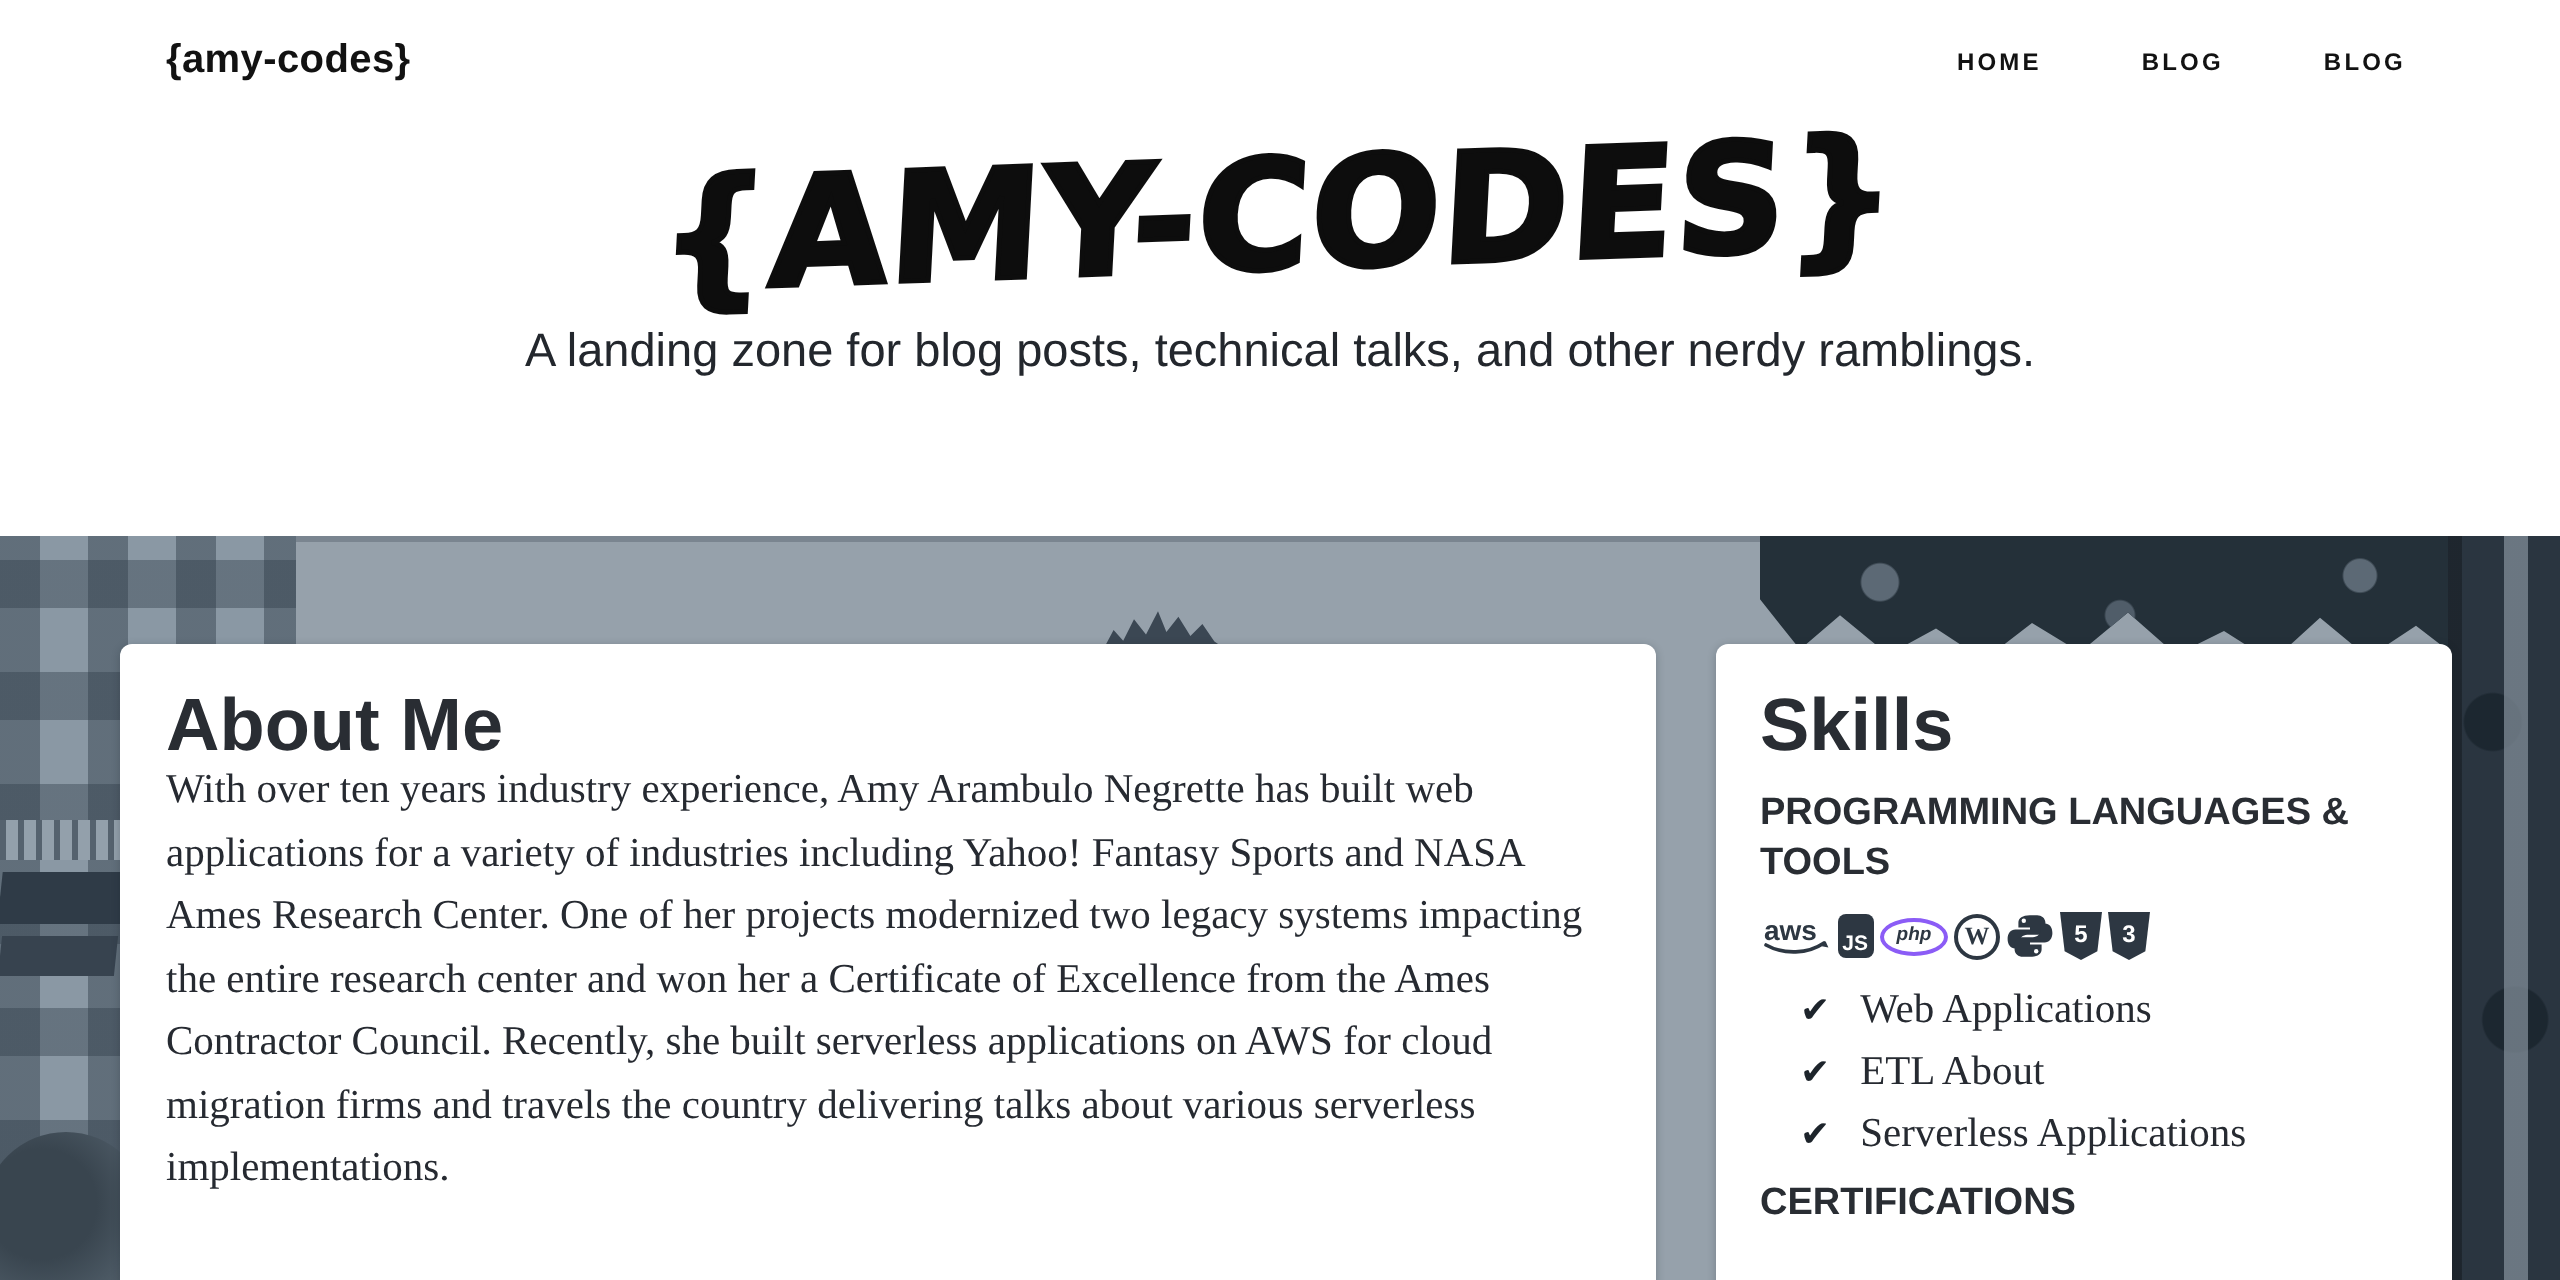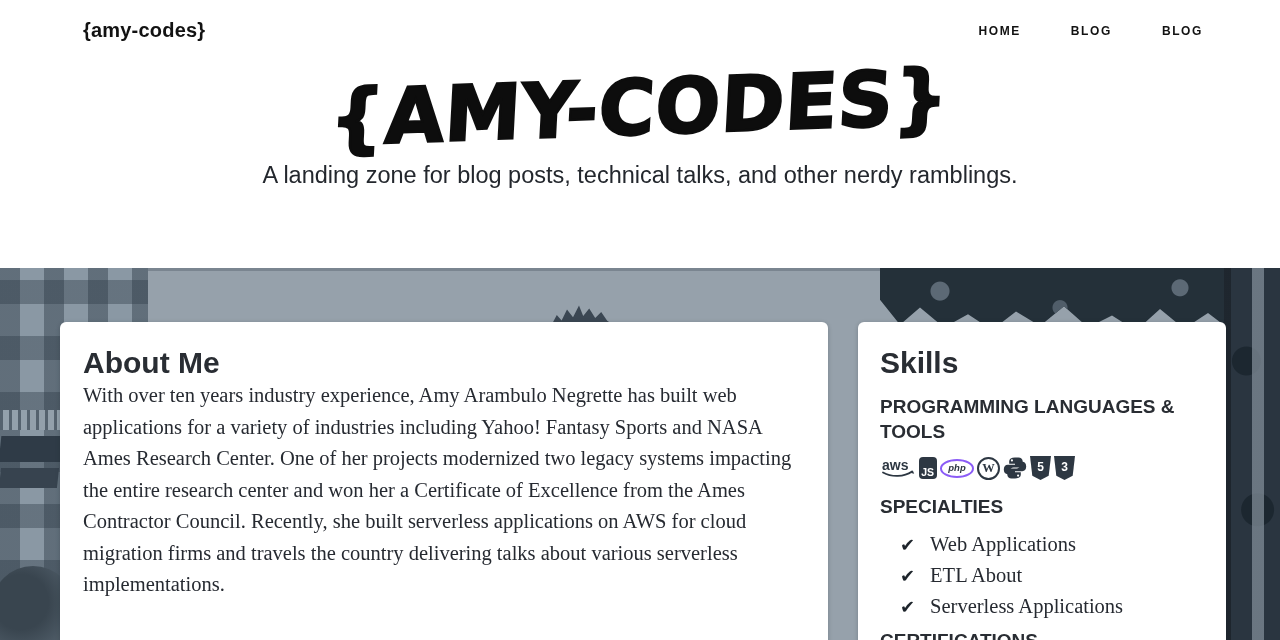--- a/index.html
+++ b/index.html
@@ -70,21 +70,21 @@
         #2a3540; }
 
   
   .card { position:absolute; background:#ffffff; border-radius:6px; z-index:3;
           box-shadow:0 1px 4px rgba(20,30,40,.25); }
   .about-card  { left:60px;  top:322px; width:768px; height:380px;
                  padding:24px 26px 24px 23px; }
   .skills-card { left:858px; top:322px; width:368px; height:380px;
                  padding:24px 20px 24px 22px; }
 
-  .card-title { font-size:30px; font-weight:700; color:#292d33; line-height:34px; }
+  .card-title { font-size:37px; font-weight:700; color:#292d33; line-height:34px; }
 
   .about-body { font-family:"Liberation Serif", serif;
                 font-size:20.5px; line-height:31.5px; color:#262a31; }
 
   .skills-subhead { margin-top:14px; font-size:19px; font-weight:700;
                     line-height:25px; color:#292d33; }
 
   .icons-row { display:flex; align-items:center; gap:3px; margin-top:12px;
                color:#2d3742; }
   .icons-row svg { display:block; }
@@ -188,21 +188,20 @@
 
     <div class="icon-shield">
       <span>5</span>
     </div>
 
     <div class="icon-shield">
       <span>3</span>
     </div>
   </div>
 
-  <h3 class="skills-subhead">SPECIALTIES</h3>
 
   <ul class="spec-list">
     <li class="spec-item">
       <span class="check">✔</span>
       <span>Web Applications</span>
     </li>
     <li class="spec-item">
       <span class="check">✔</span>
       <span>ETL About</span>
     </li>

